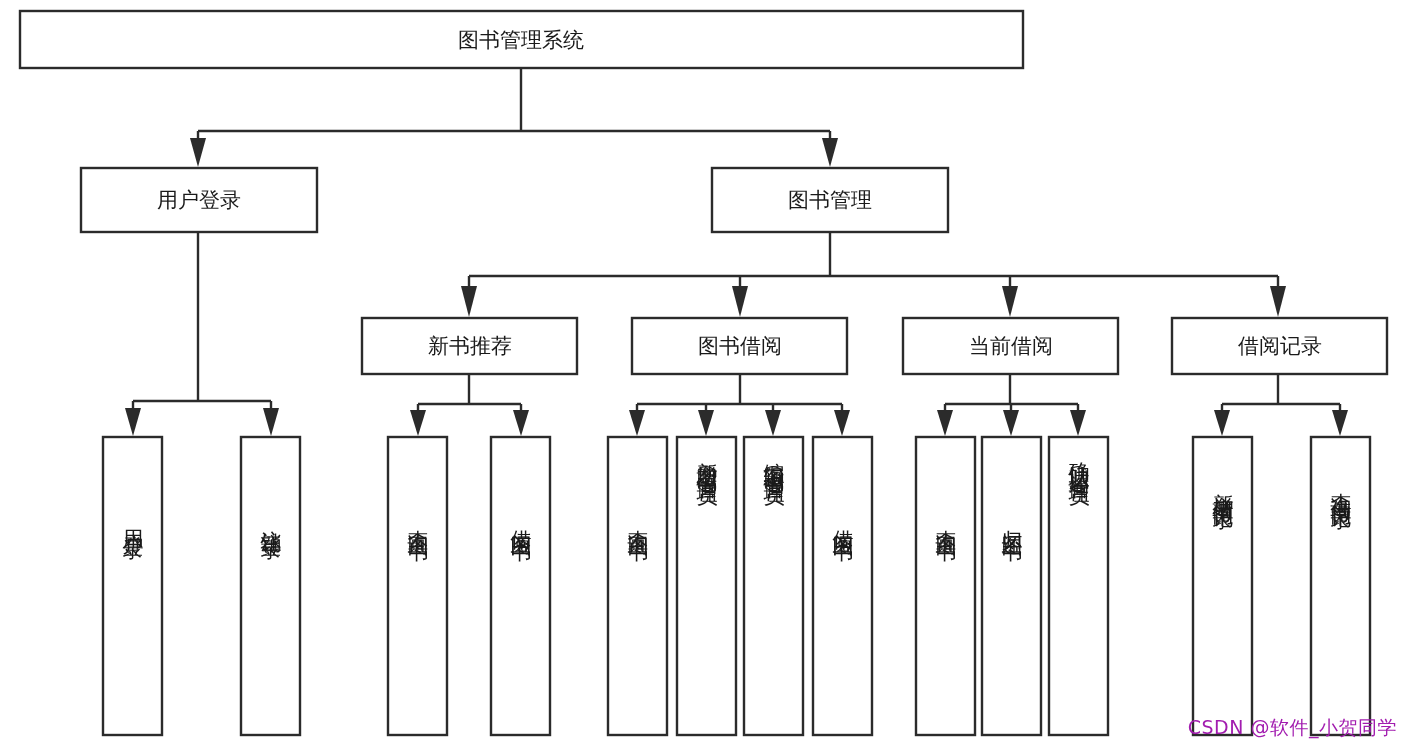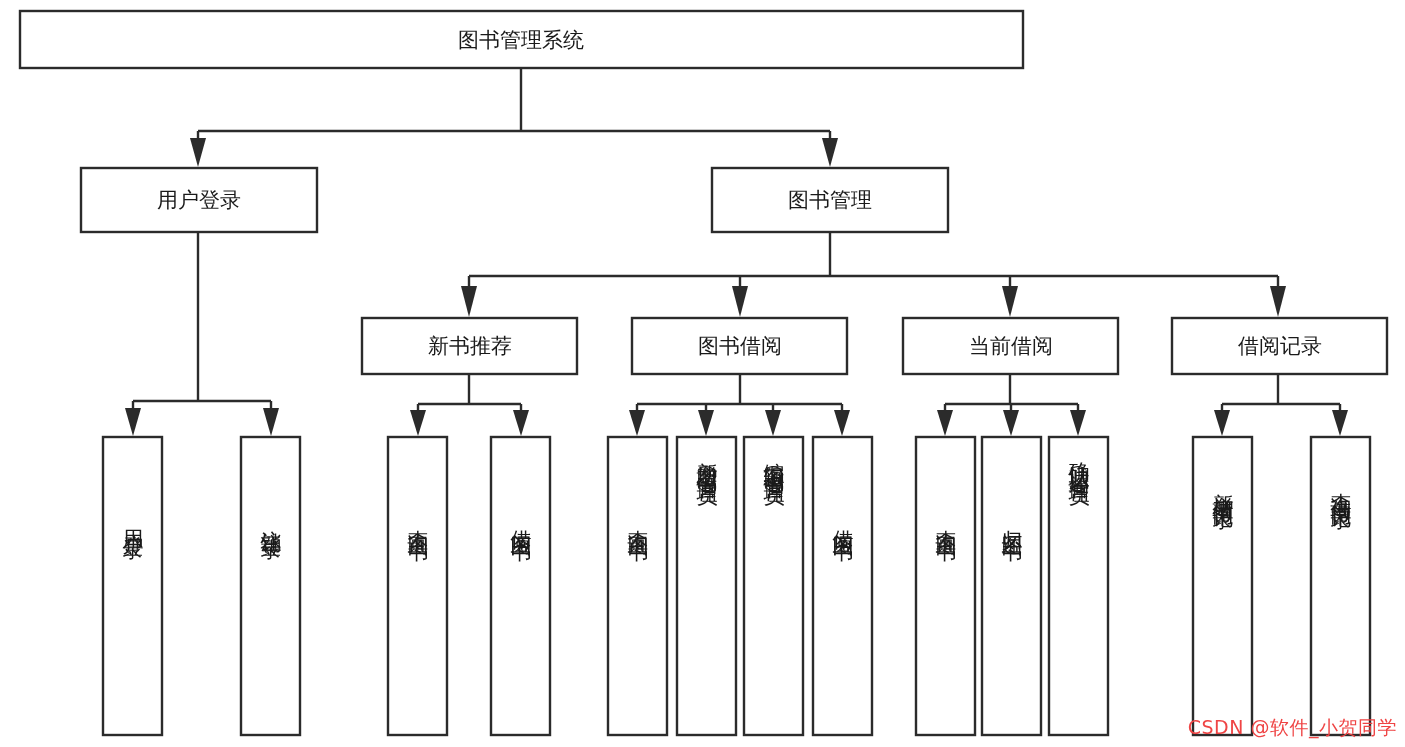--- a/index.html
+++ b/index.html
@@ -65,21 +65,21 @@
     letter-spacing: 3.5px;
     color: #1a1a1a;
     white-space: nowrap;
   }
   .watermark {
     position: absolute;
     right: 8px;
     bottom: 6px;
     font-family: "DejaVu Sans", "Liberation Sans", sans-serif;
     font-size: 19px;
-    color: #ef4444;
+    color: #a21caf;
     letter-spacing: 0.5px;
     white-space: nowrap;
   }
 </style>
 </head>
 <body>
 
 <div id="diagram-root">
 
   <svg id="flow-svg" viewBox="0 0 1405 747">

